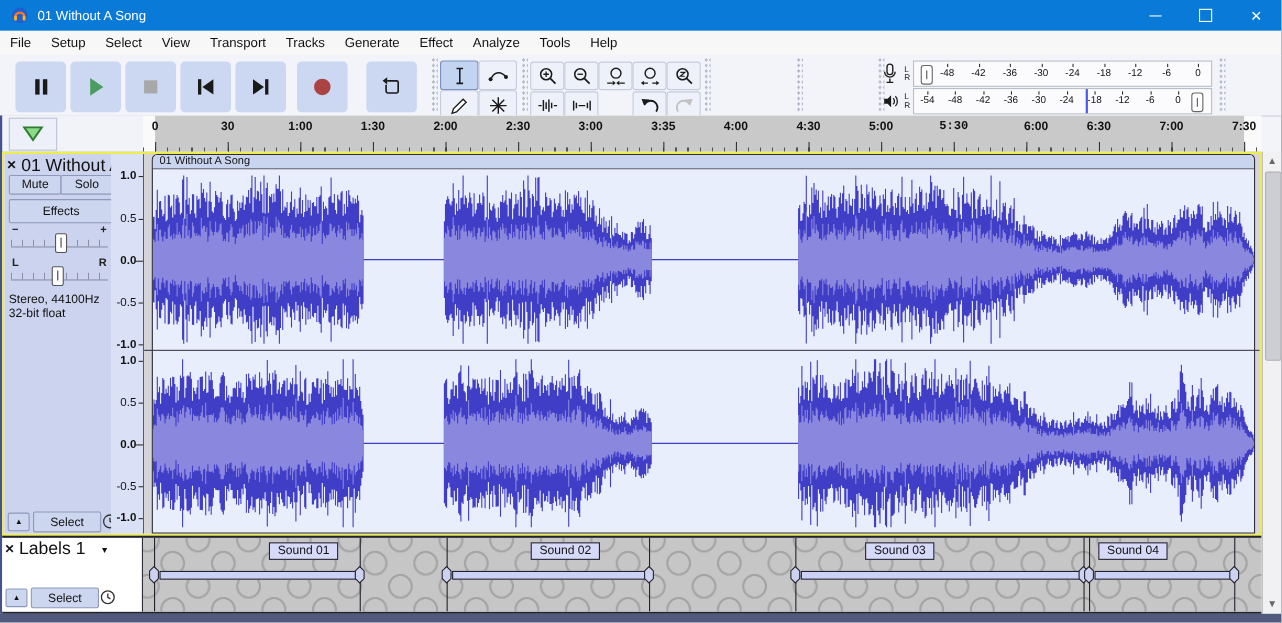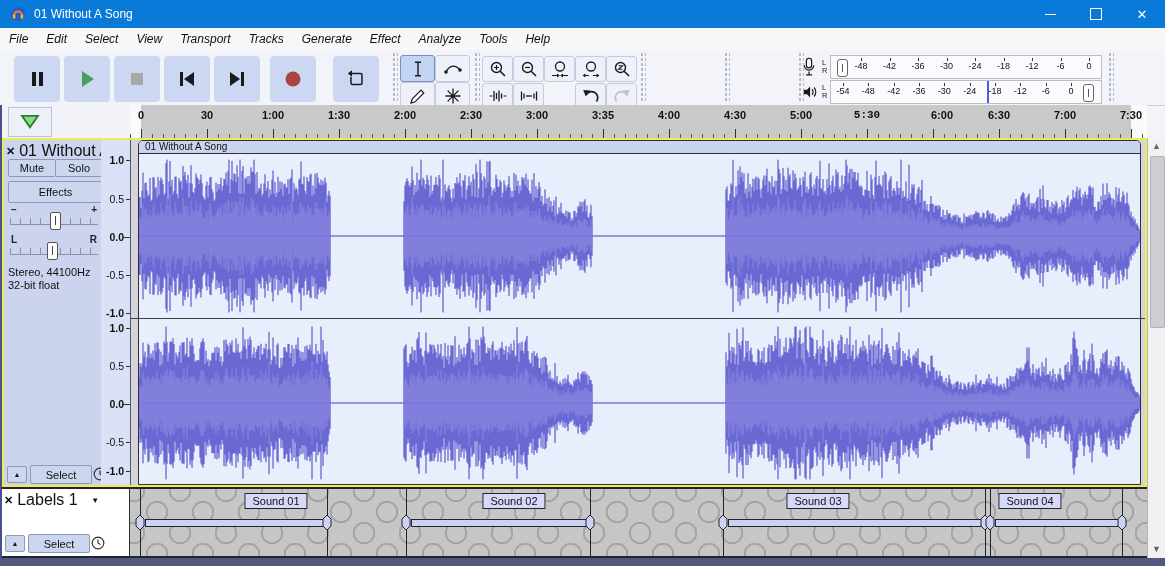--- a/index.html
+++ b/index.html
@@ -10,21 +10,21 @@
   #titlebar{left:0;top:0;width:1165px;height:28px;background:#0a7ad8;display:flex;align-items:center;}
   #titlebar .title{color:#fff;font-size:12px;margin-left:8px;}
   #app-icon{margin-left:10px;width:16px;height:16px;}
   .win-btn{width:46px;height:28px;display:flex;align-items:center;justify-content:center;color:#fff;}
   #win-min{left:1027px;top:0;} #win-max{left:1073px;top:0;} #win-close{left:1119px;top:0;}
   #win-min span{display:block;width:11px;border-top:1px solid #fff;}
   #win-max span{display:block;width:10px;height:10px;border:1px solid #fff;}
   #win-close span{font-size:13px;line-height:13px;}
   
   #menubar{left:0;top:28px;width:1165px;height:22px;background:#f7f7f7;display:flex;align-items:center;border-bottom:1px solid #e3e3e3;}
-  .menu-item{font-size:12px;padding:12px 9px;line-height:21px;font-style:italic;}
+  .menu-item{font-size:12px;padding:12px 9px;line-height:21px;}
   
   #toolbars{left:0;top:50px;width:1165px;height:55px;background:#f3f4f9;border-bottom:1px solid #cdd0da;}
   .grip{position:absolute;top:52px;height:50px;width:6px;
         background-image:radial-gradient(#b4b9cc 1px, transparent 1.2px);background-size:4px 5px;}
   .tbtn{position:absolute;background:#ccd8f1;border-radius:4px;display:flex;align-items:center;justify-content:center;}
   .sbtn{position:absolute;background:#eef1f9;border:1px solid #c6ccdd;border-radius:3px;display:flex;align-items:center;justify-content:center;}
   .sbtn.active{background:#c3d4f3;border-color:#7a8fbf;}
   .bigbtn{position:absolute;display:flex;flex-direction:column;align-items:center;justify-content:space-between;padding:4px 2px 3px 2px;border-radius:3px;}
   .bigbtn .lbl{font-size:11.5px;white-space:nowrap;}
   
@@ -112,21 +112,21 @@
     </div>
   <div id="win-max" class="abs win-btn">
       <span></span>
     </div>
   <div id="win-close" class="abs win-btn">
       <span>✕</span>
     </div>
 
   <div id="menubar" class="abs">
       <div class="menu-item">File</div>
-      <div class="menu-item">Edit</div>
+      <div class="menu-item">Setup</div>
       <div class="menu-item">Select</div>
       <div class="menu-item">View</div>
       <div class="menu-item">Transport</div>
       <div class="menu-item">Tracks</div>
       <div class="menu-item">Generate</div>
       <div class="menu-item">Effect</div>
       <div class="menu-item">Analyze</div>
       <div class="menu-item">Tools</div>
       <div class="menu-item">Help</div>
     </div>

